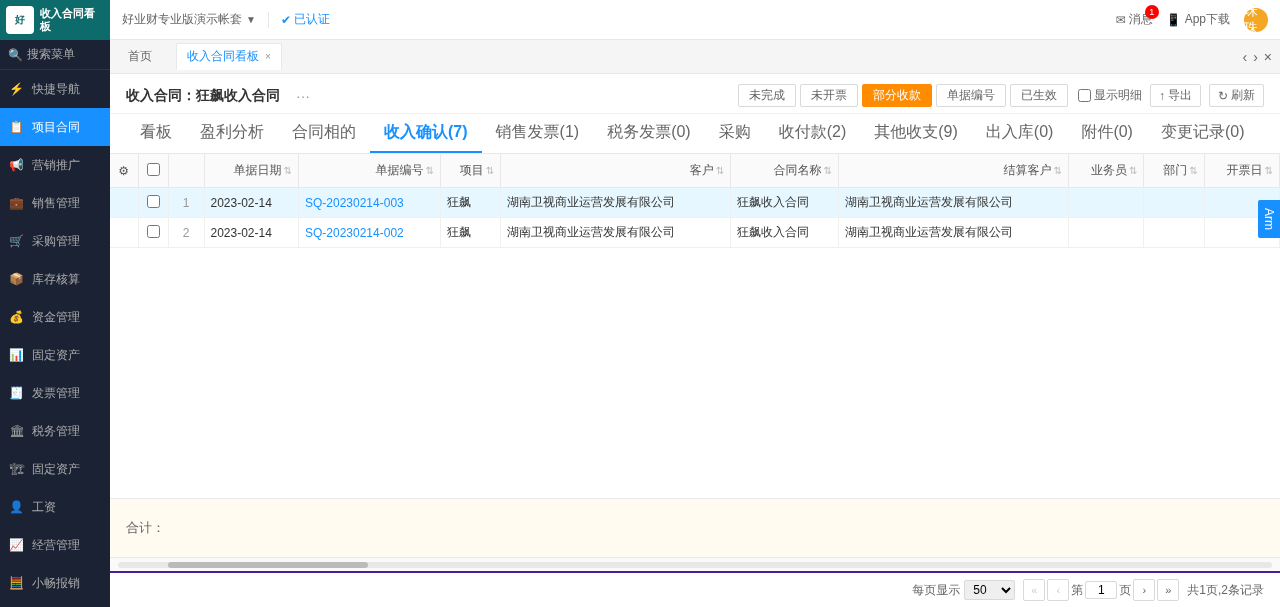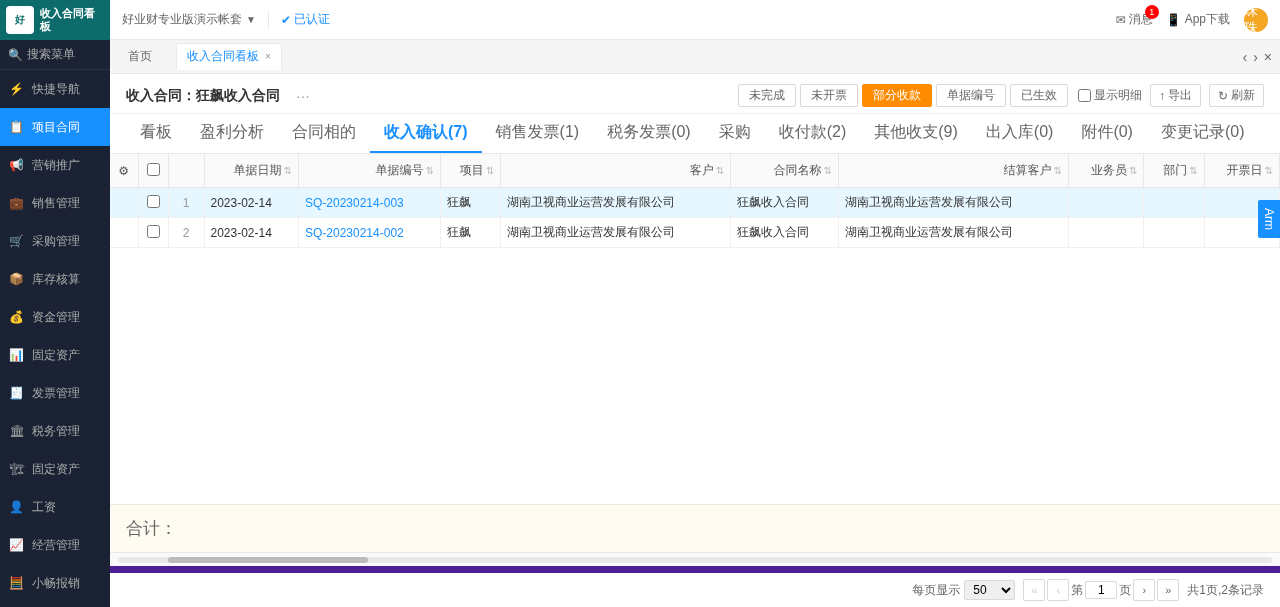--- a/index.html
+++ b/index.html
@@ -61,29 +61,29 @@
     tbody tr { border-bottom: 1px solid #f0f0f0; }
     tbody tr.selected { background: #e6f7ff; }
     tbody td { padding: 6px 6px; border-right: 1px solid #f0f0f0; color: #333; white-space: nowrap; }
     tbody td a { color: #1890ff; text-decoration: none; }
     .col-check { width: 30px; text-align: center; }
     .col-no { width: 36px; text-align: center; color: #999; }
     .col-setting { width: 28px; text-align: center; }
     .sort-icon { color: #bbb; font-size: 10px; margin-left: 2px; cursor: pointer; }
 
     
-    .table-footer { background: #fffbf0; border-top: 1px solid #e8e8e8; padding: 12px 16px; display: flex; align-items: center; font-size: 17px; color: #666; flex-shrink: 0; }
+    .table-footer { background: #fffbf0; border-top: 1px solid #e8e8e8; padding: 20px 16px; display: flex; align-items: center; font-size: 13px; color: #666; flex-shrink: 0; }
 
     
     .scroll-bar-area { height: 14px; background: #fafafa; border-top: 1px solid #e8e8e8; display: flex; align-items: center; padding: 0 8px; flex-shrink: 0; }
     .scroll-track { flex: 1; height: 6px; background: #e8e8e8; border-radius: 3px; position: relative; }
     .scroll-thumb { position: absolute; left: 50px; width: 200px; height: 6px; background: #bbb; border-radius: 3px; }
 
     
-    .pagination { display: flex; align-items: center; justify-content: flex-end; padding: 6px 16px; border-top: 7px solid #4c1d95; gap: 8px; font-size: 12px; color: #666; flex-shrink: 0; }
+    .pagination { display: flex; align-items: center; justify-content: flex-end; padding: 6px 16px; border-top: 2px solid #4c1d95; gap: 8px; font-size: 12px; color: #666; flex-shrink: 0; }
     .page-size-select { display: flex; align-items: center; gap: 4px; }
     .page-size-select select { padding: 1px 4px; border: 1px solid #d9d9d9; border-radius: 2px; font-size: 12px; }
     .page-nav { display: flex; align-items: center; gap: 2px; }
     .page-nav button { width: 22px; height: 22px; border: 1px solid #d9d9d9; background: #fff; border-radius: 2px; cursor: pointer; display: flex; align-items: center; justify-content: center; color: #666; font-size: 11px; }
     .page-nav button:disabled { color: #ccc; cursor: not-allowed; }
     .page-input { width: 32px; padding: 1px 4px; border: 1px solid #d9d9d9; border-radius: 2px; text-align: center; font-size: 12px; }
     .right-panel-btn { position: fixed; right: 0; top: 200px; background: #1890ff; color: white; writing-mode: vertical-rl; padding: 8px 4px; font-size: 12px; cursor: pointer; border-radius: 2px 0 0 2px; }
   </style>
 </head>
 <body>

